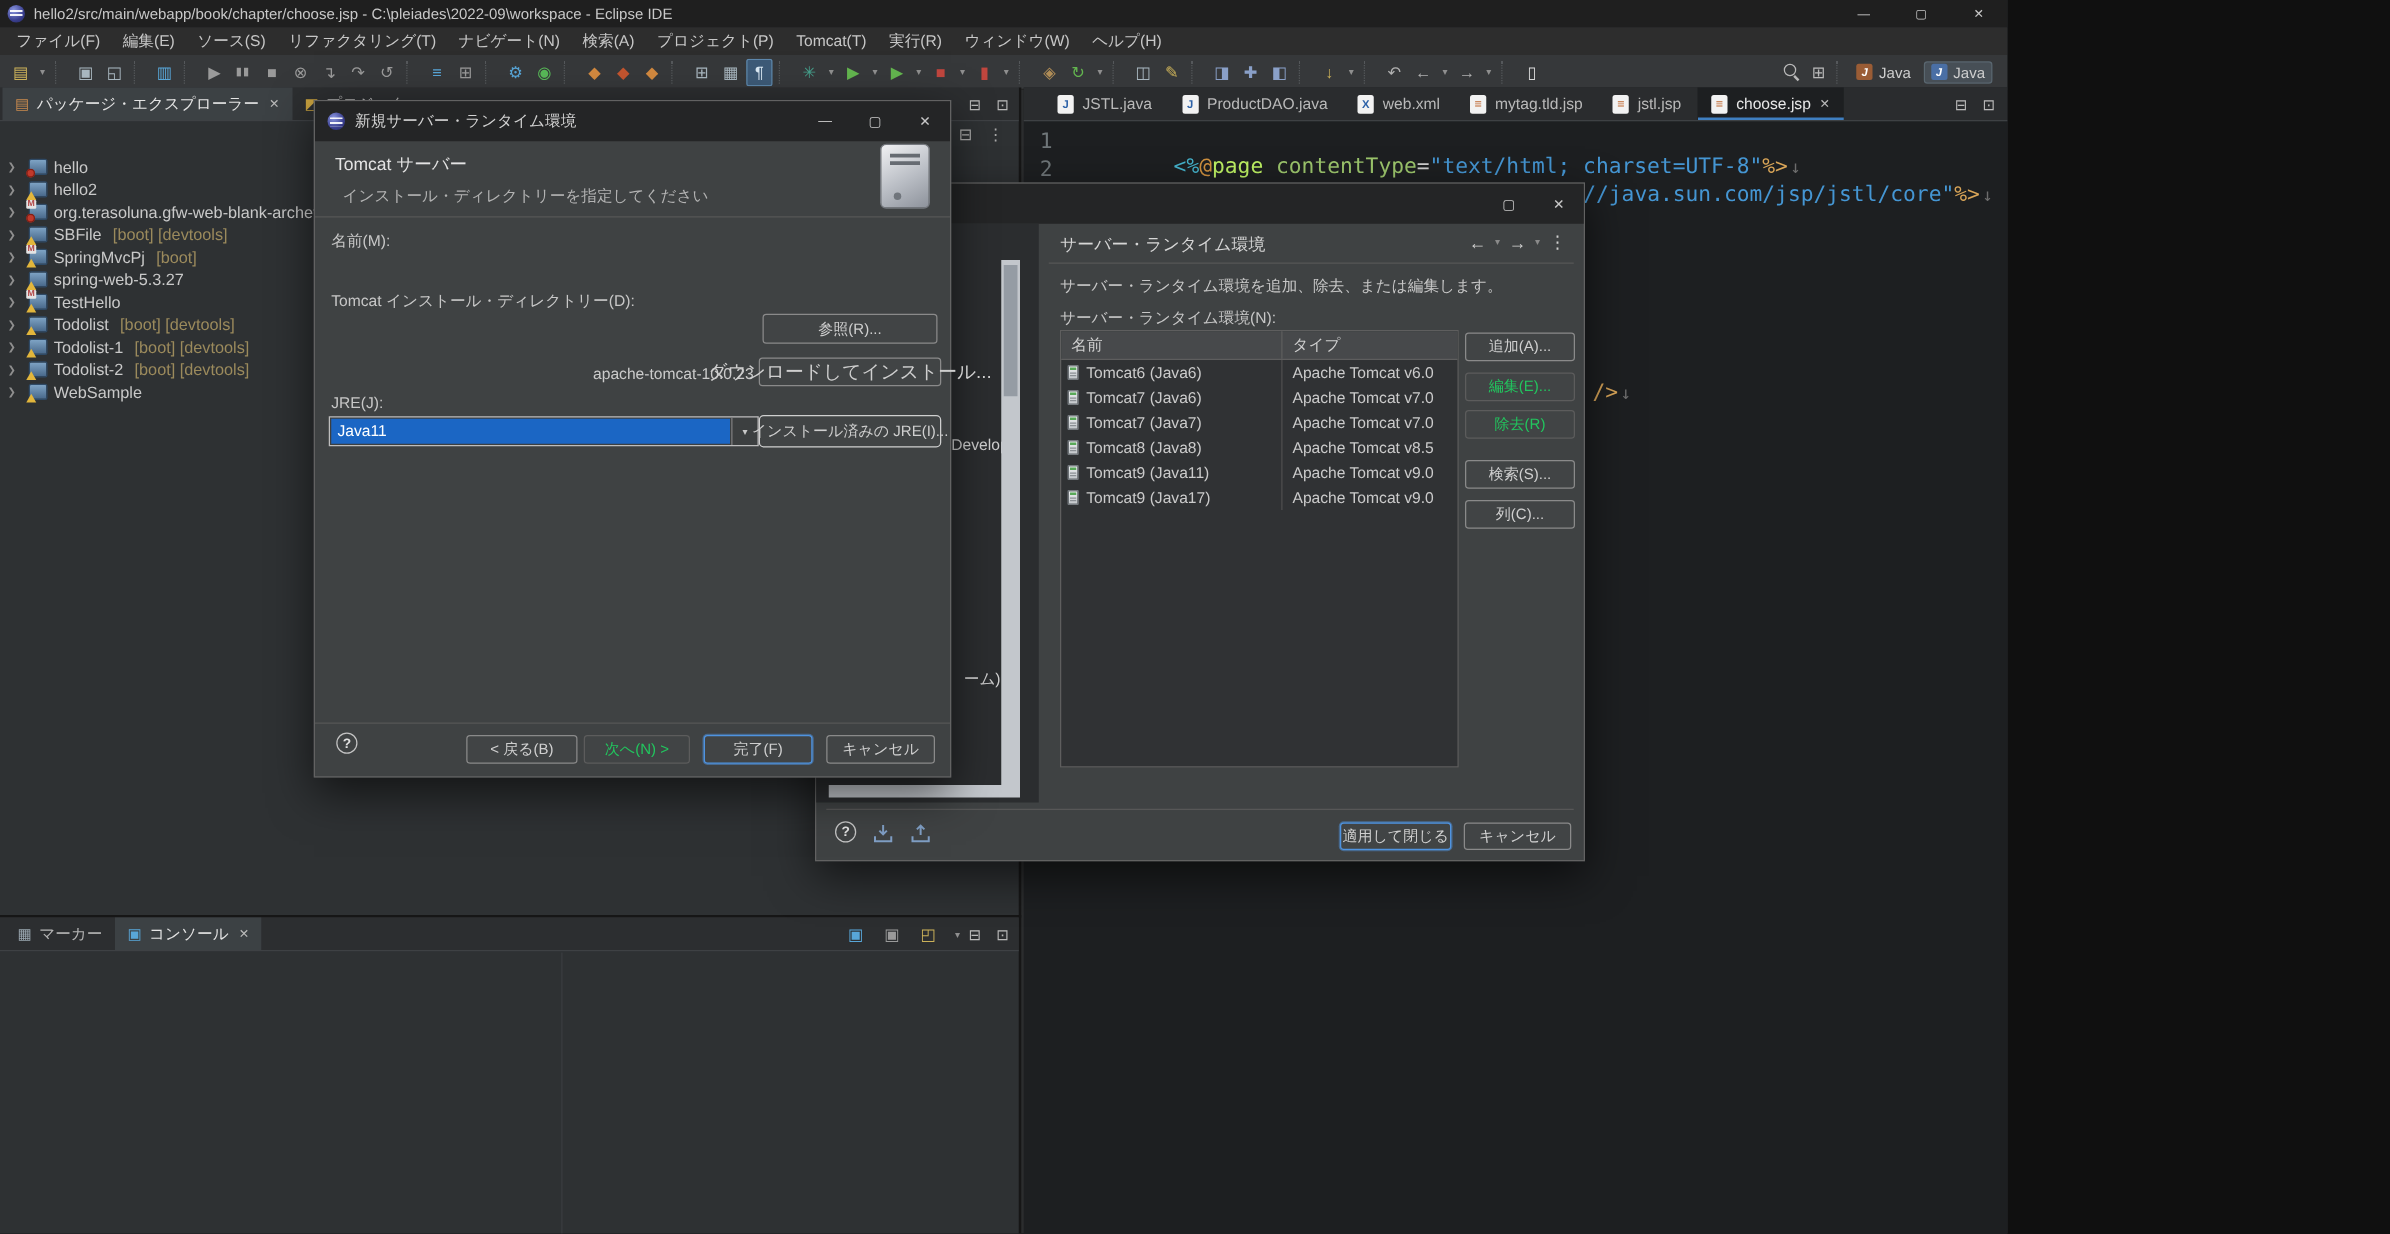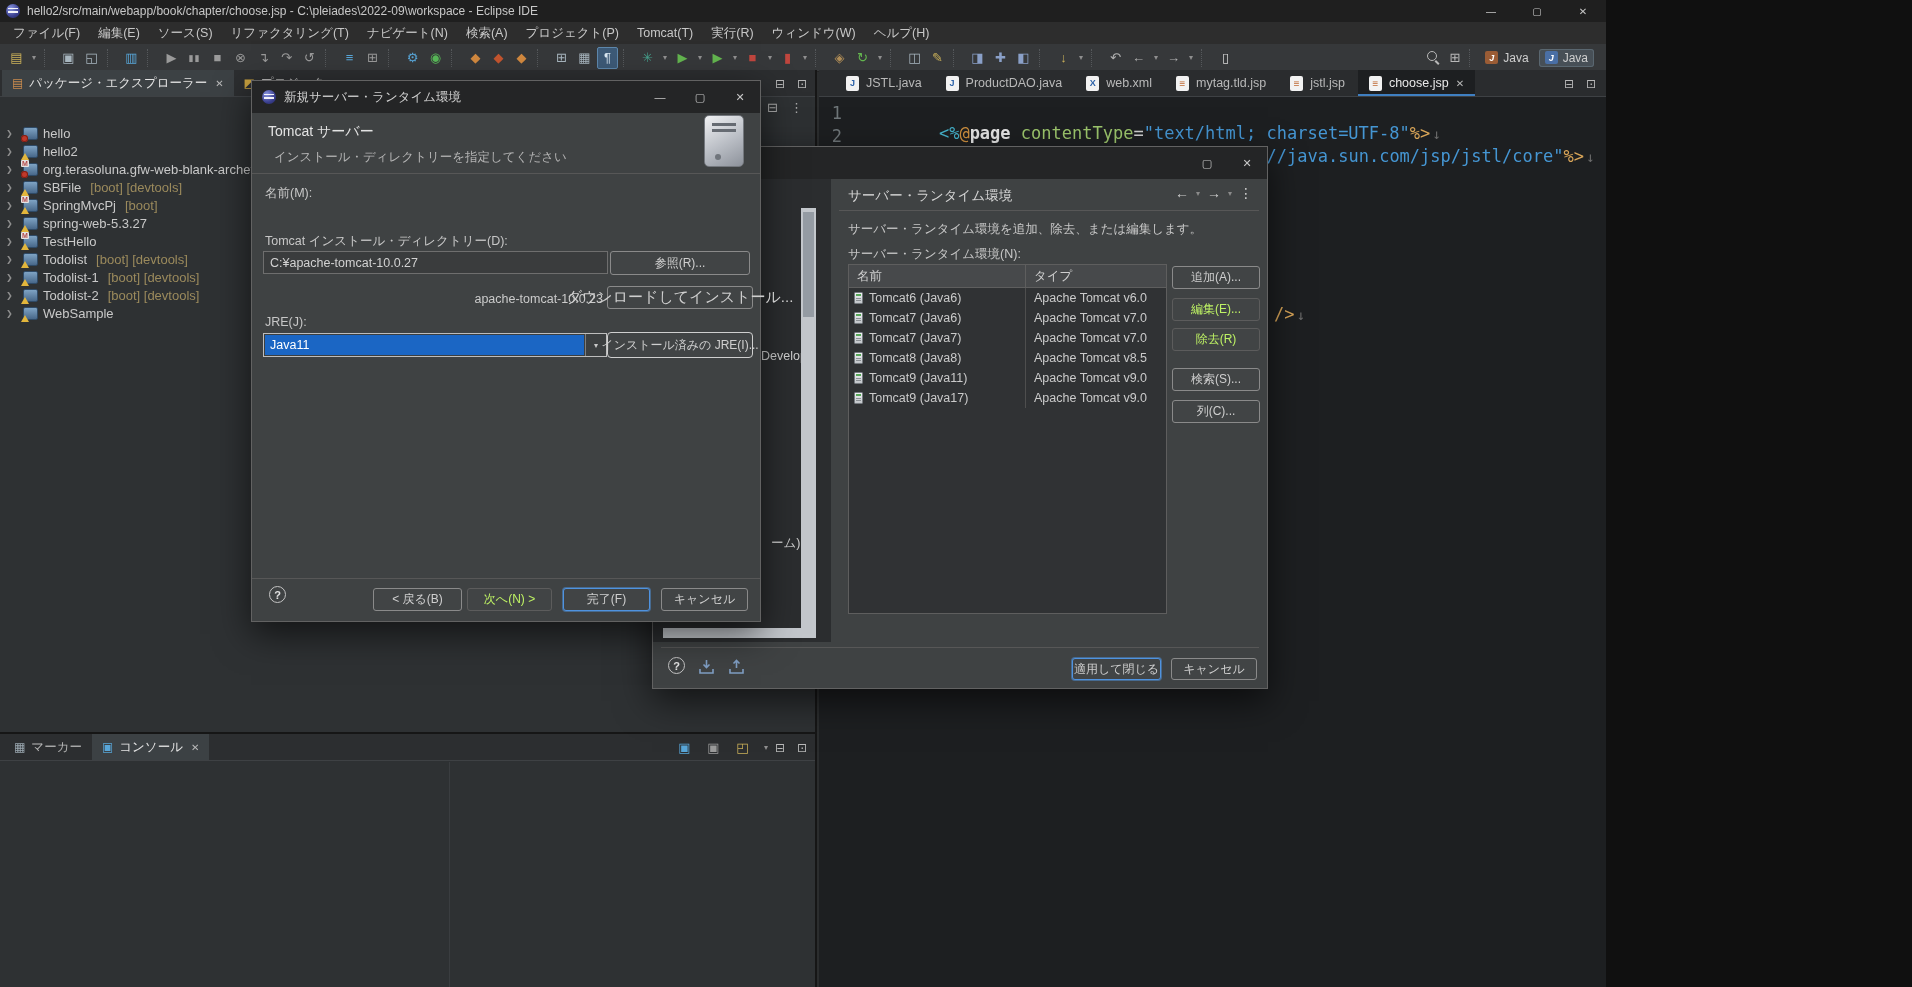--- a/index.html
+++ b/index.html
@@ -77,38 +77,38 @@
   .fi.xml::after{content:"X";color:#2d62a8;font-size:9px;font-weight:bold}
   .fi.jsp::after{content:"≡";color:#c06a35;font-size:10px}
   .ed-ctrls{position:absolute;right:10px;top:0;height:27px;display:flex;align-items:center;gap:12px;color:#b9b9b9;font-size:12px}
   .code-area{padding-top:4px;font-family:"DejaVu Sans Mono",monospace}
   .code-line{height:23px;display:flex;align-items:center}
   .ln{width:38px;text-align:right;padding-right:15px;color:#6f7679;font-size:17px;flex:none}
   .code{font-size:17px;white-space:pre}
   .seg{white-space:pre}
   .t-tag{color:#45b3cc}
   .t-at{color:#d0913f}
-  .t-kw{color:#e5e5e5;font-weight:bold}
+  .t-kw{color:#bef264;font-weight:normal}
   .t-attr{color:#9dc76d}
   .t-op{color:#d0d0d0}
   .t-str{color:#4596d3}
   .t-pct{color:#d9a558}
   .t-eol{color:#6c6c6c;font-size:14px;padding-left:2px}
   .code-frag{position:absolute;left:455px;top:234px;font-family:"DejaVu Sans Mono",monospace;font-size:17px}
 
   
   .dlg{position:absolute;background:#3f4243;border:1px solid #626262;box-shadow:0 12px 34px rgba(0,0,0,.6);font-size:12.5px;color:#c9c9c9}
   .dlg-titlebar{position:absolute;left:0;top:0;right:0;height:32px;background:#242526;display:flex;align-items:center;padding-left:10px;gap:8px}
   .dlg-title{font-size:12.5px;color:#d2d2d2}
   .dlg-ctrls{margin-left:auto;display:flex;height:32px}
   .dbtn{width:40px;height:32px;display:flex;align-items:center;justify-content:center;color:#c8c8c8;font-size:11px}
   .lbl{position:absolute;font-size:12.5px;color:#c7c7c7;white-space:nowrap}
   .txt{position:absolute;background:#3a3c3d;border:1px solid #6e6e6e;color:#d2d2d2;font-size:12.5px;padding:0 6px;font-family:"Liberation Sans","DejaVu Sans",sans-serif}
   .btn{position:absolute;display:flex;align-items:center;justify-content:center;background:#414445;border:1px solid #8a8a8a;border-radius:3px;color:#cfcfcf;font-size:12px;white-space:nowrap}
-  .btn.disabled{color:#bef264;border-color:#5c5c5c}
+  .btn.disabled{color:#22c55e;border-color:#5c5c5c}
   .btn.ring-white{border:1.5px solid #cfcfcf;border-radius:4px}
   .btn.ring-blue{border:1px solid #4f93e0;box-shadow:0 0 0 1px rgba(79,147,224,.5)}
   .hr{position:absolute;border-top:1px solid #575757}
   .help-circle{position:absolute;width:17px;height:17px;border:1px solid #c4c4c4;border-radius:50%;display:flex;align-items:center;justify-content:center;font-size:11px;font-weight:bold;color:#e2e2e2}
 
   
   .d1{left:251px;top:80px;width:510px;height:542px;z-index:60}
   .d1-hdr-title{position:absolute;left:16px;top:42px;font-size:14px;color:#e3e3e3}
   .d1-hdr-sub{position:absolute;left:22px;top:68px;font-size:12.5px;color:#b3b3b3}
   .banner{position:absolute;right:16px;top:34px;width:40px;height:52px;background:linear-gradient(150deg,#f0f1f3,#b9bdc4 55%,#8d929b);border:1px solid #74787e;border-radius:5px}
@@ -611,21 +611,20 @@
     </div>
 
     <span class="d1-hdr-title">Tomcat サーバー</span>
     <span class="d1-hdr-sub">インストール・ディレクトリーを指定してください</span>
     <span class="banner"></span>
     <div class="hr d1-hr1"></div>
 
     <span class="lbl d1-lb1">名前(M):</span>
 
     <span class="lbl d1-lb2">Tomcat インストール・ディレクトリー(D):</span>
-    <input class="txt d1-in2" readonly="" value="C:¥apache-tomcat-10.0.27" style="">
     <span class="btn d1-browse">参照(R)...</span>
 
     <span class="lbl d1-hint">apache-tomcat-10.0.23</span>
     <span class="btn d1-dl">ダウンロードしてインストール...</span>
 
     <span class="lbl d1-lb3">JRE(J):</span>
     <span class="combo">
       <span class="combo-val">Java11</span>
       <span class="combo-btn">▾</span>
     </span>

